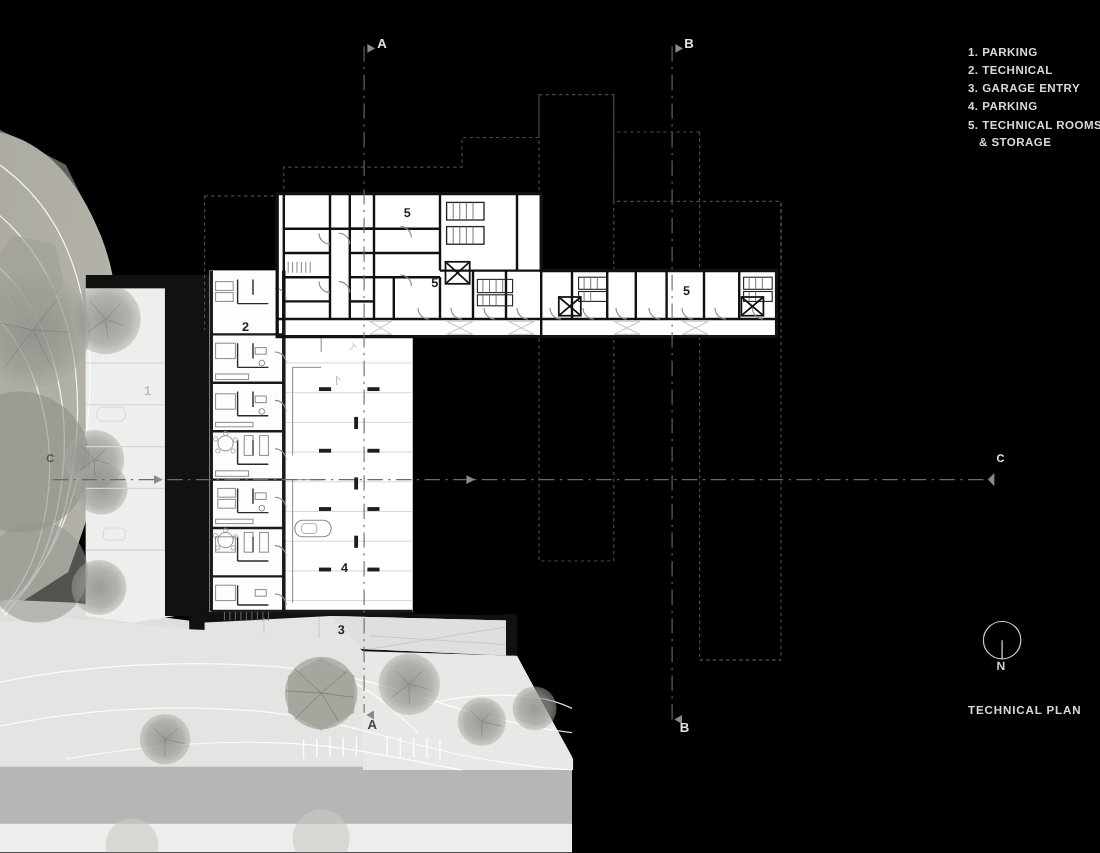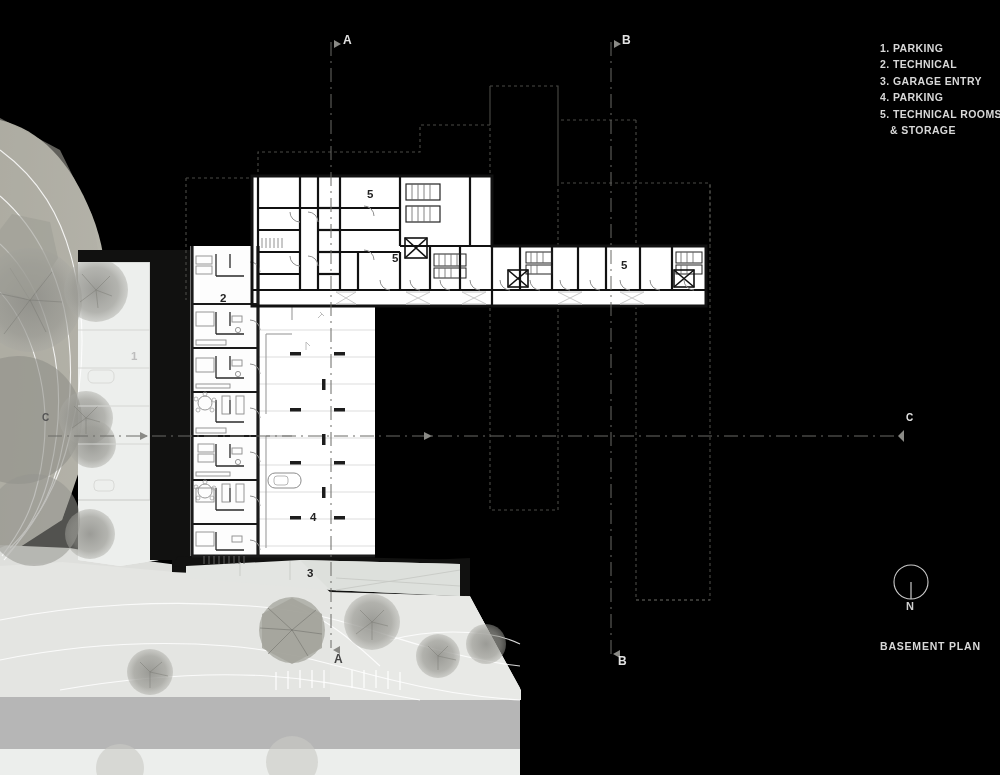--- a/index.html
+++ b/index.html
@@ -521,15 +521,15 @@
       <span>4.</span>
       <span>PARKING</span>
     </div>
     <div class="li">
       <span>5.</span>
       <span>TECHNICAL ROOMS</span>
     </div>
     <div class="li cont">&amp; STORAGE</div>
   </div>
 
-  <div id="titleblock">BASEMENT PLAN</div>
+  <div id="titleblock">TECHNICAL PLAN</div>
 
 </div>
 
 </body></html>

